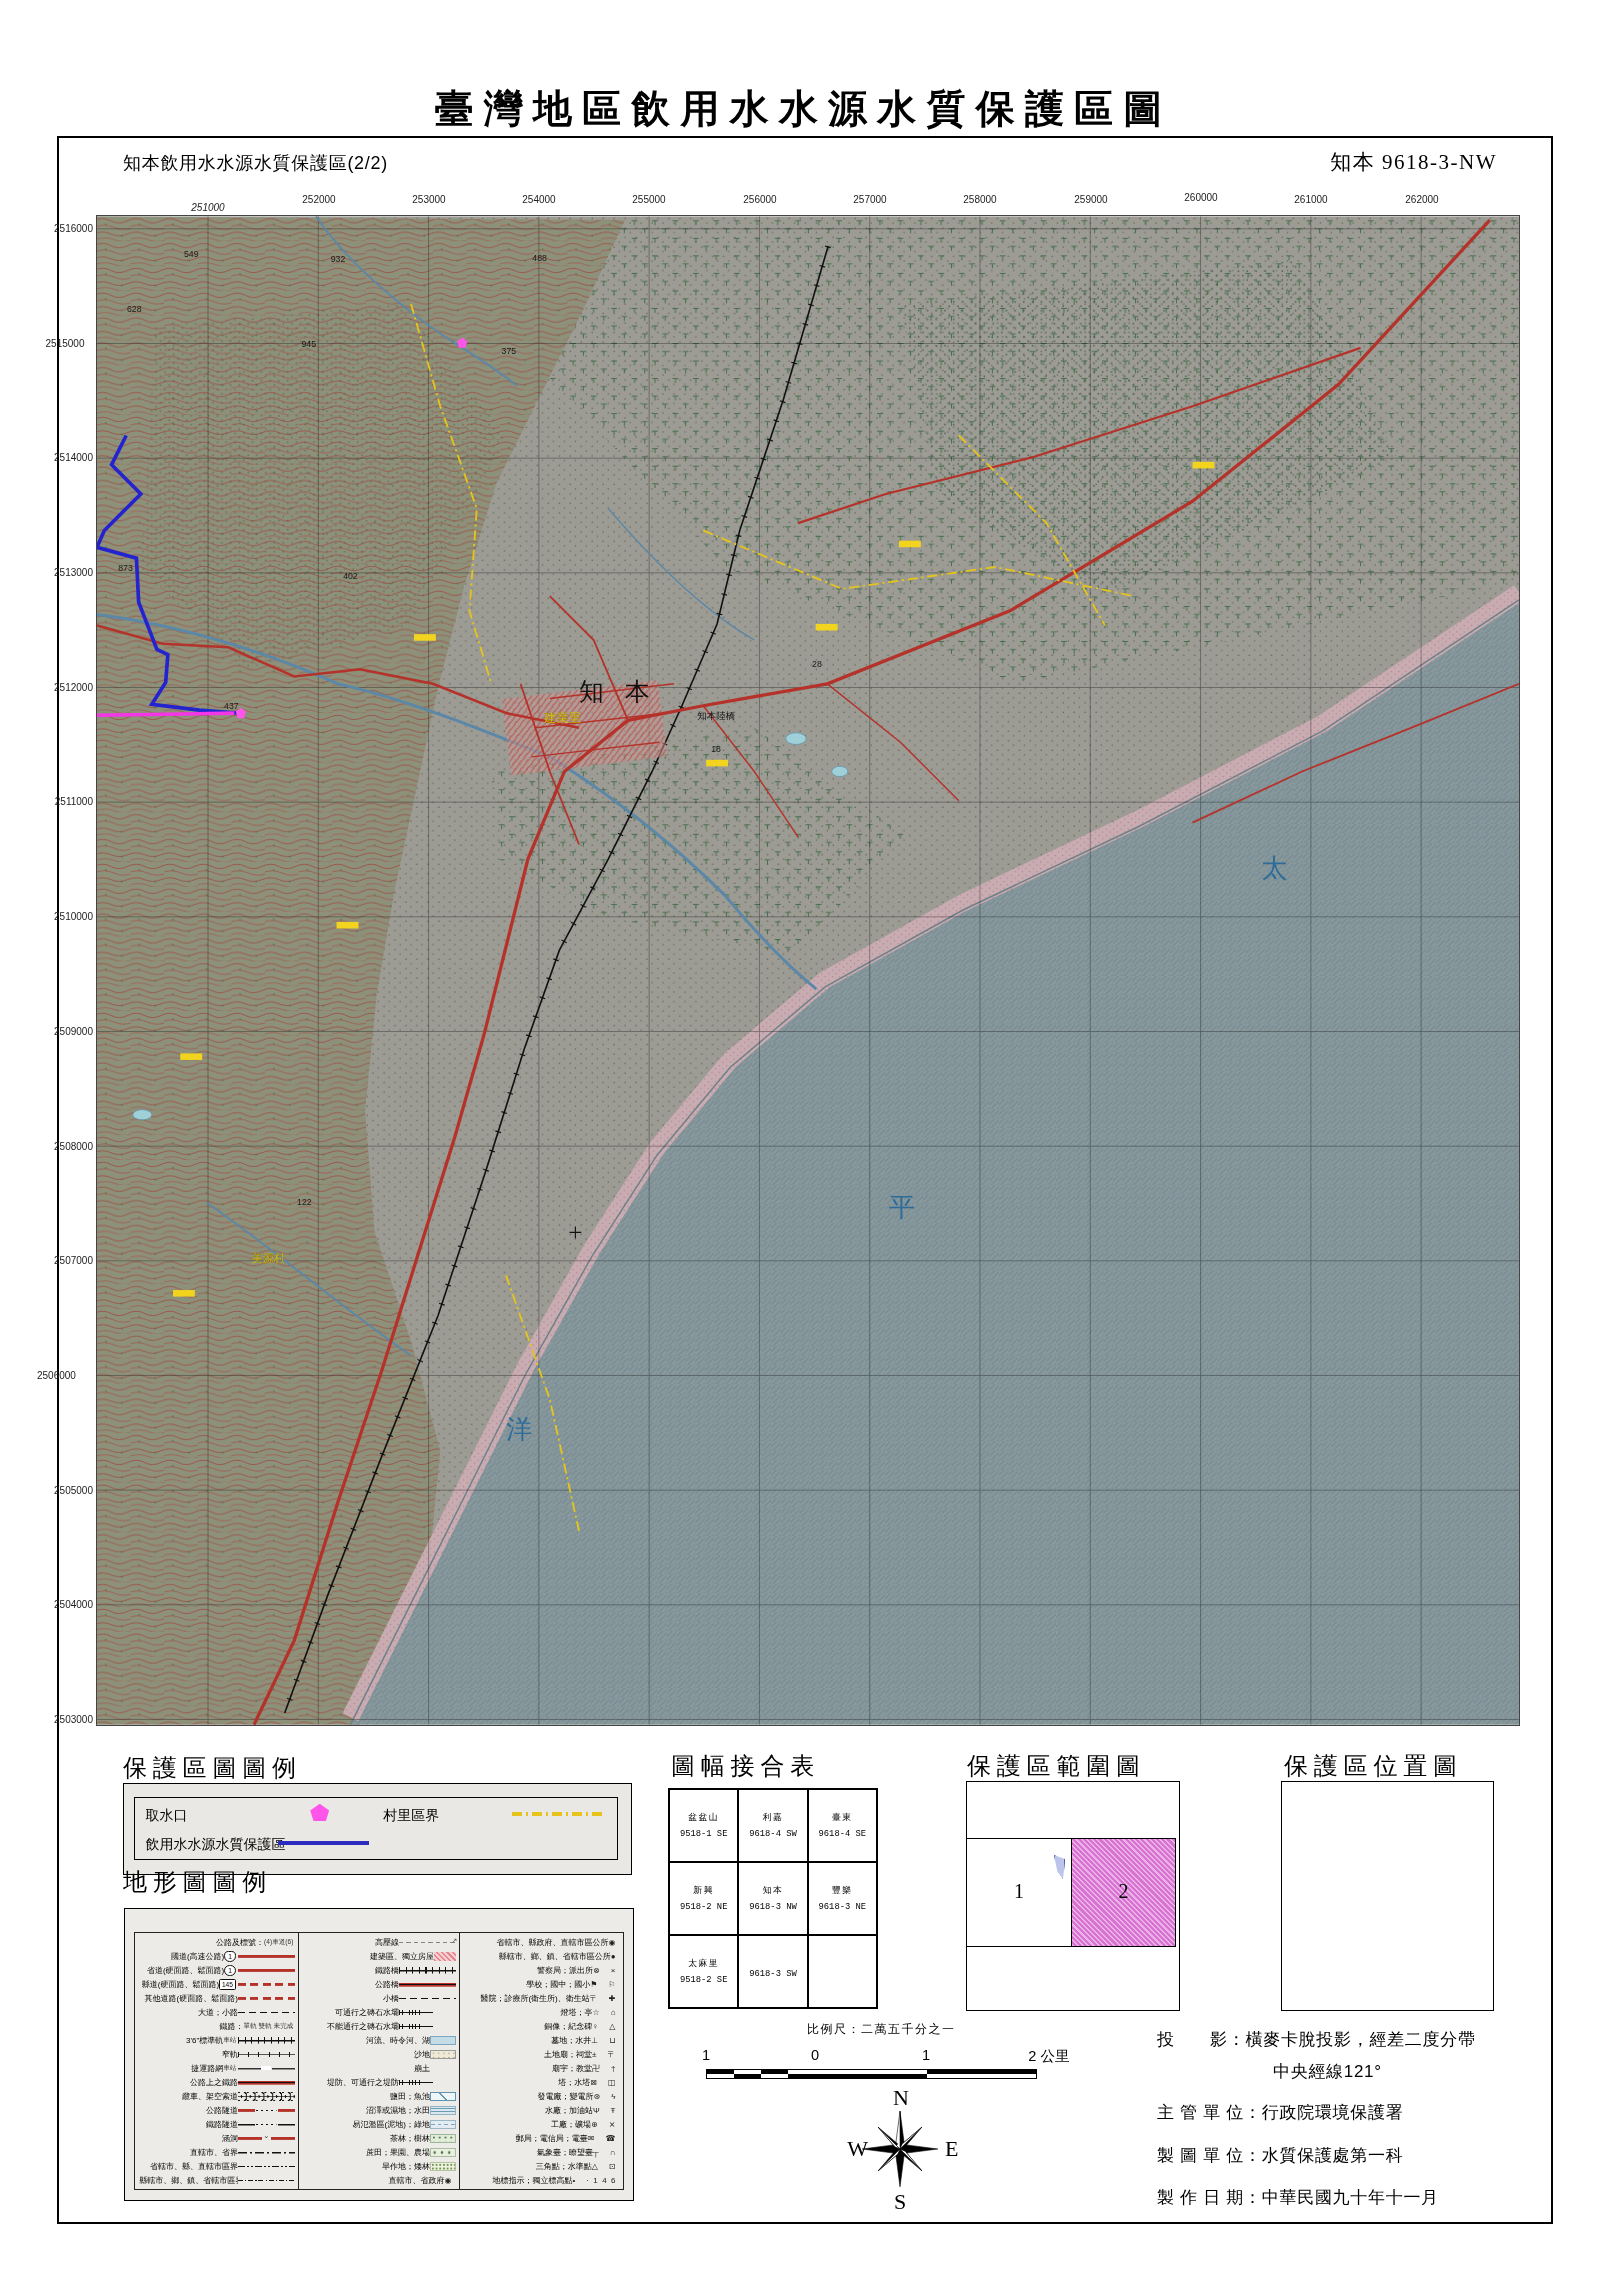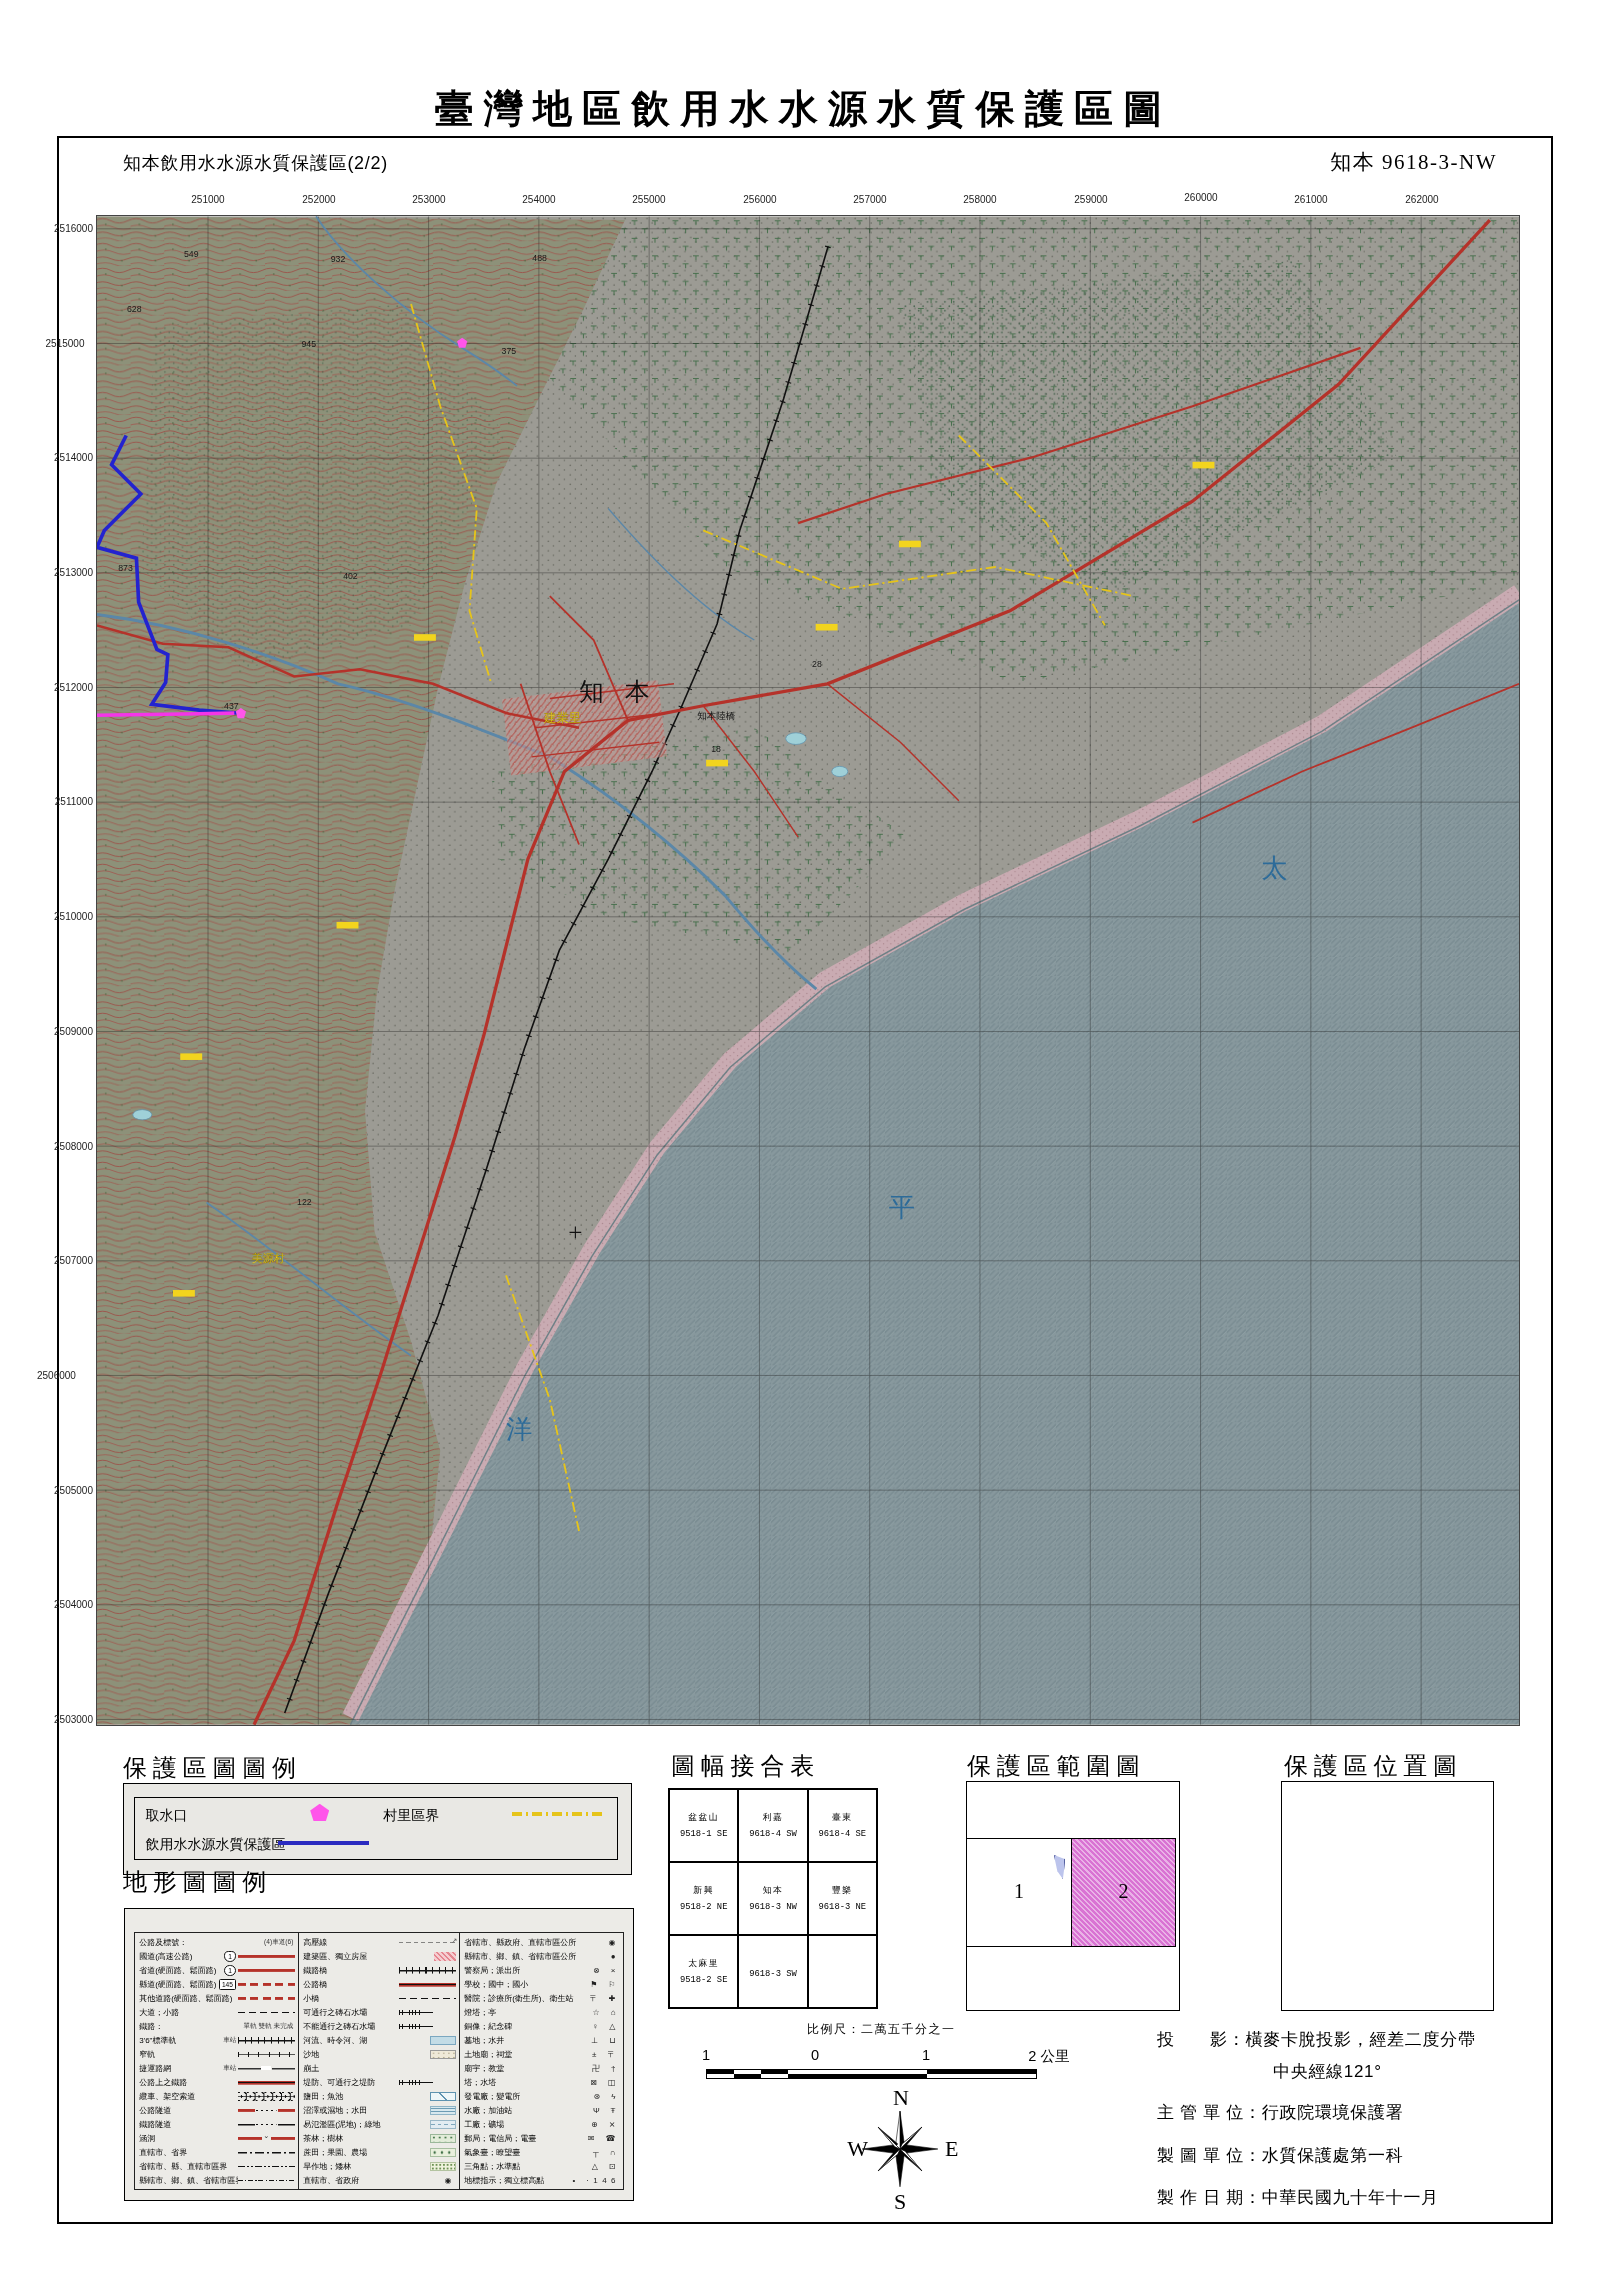--- a/index.html
+++ b/index.html
@@ -25,21 +25,21 @@
     clip-path:polygon(50% 0,100% 38%,82% 100%,18% 100%,0 38%);}
   .ydash{position:absolute;height:3.7px;width:94px;
     background:repeating-linear-gradient(90deg,#e6c41a 0 10.2px,transparent 10.2px 14px,#e6c41a 14px 16px,transparent 16px 20px);}
   .bline{position:absolute;height:4.4px;width:91px;background:#2b2bc0;}
   
   #topo-box{left:124px;top:1908px;width:508px;height:291px;border:1.5px solid #000;background:#ecebe7;}
   #topo-table{position:absolute;left:8.8px;top:23.4px;width:488px;height:256px;border:0.7px solid #222;display:flex;}
   .tcol{height:100%;box-sizing:border-box;padding:2.2px 2.9px 0 4.4px;overflow:hidden;}
   .tcol+.tcol{border-left:0.7px solid #222;}
   .trow{display:flex;align-items:center;height:14px;font-size:8px;white-space:nowrap;}
-  .trow .tl{flex:1 1 auto;overflow:hidden;}
+  .trow .tl{flex:1 1 auto;overflow:hidden;text-align:right;}
   .trow .note{font-size:6.6px;color:#333;margin-right:1.5px;}
   .trow .gly{font-size:8px;letter-spacing:4.4px;color:#222;}
   .sy{flex:none;width:57px;height:8.8px;position:relative;}
   .l-red{background-image:linear-gradient(#b5322a 0 0);background-size:100% 2.9px;background-position:center;background-repeat:no-repeat;}
   .l-reddash{background-image:repeating-linear-gradient(90deg,#b5322a 0 8px,rgba(0,0,0,0) 8px 12.4px);background-size:100% 2.9px;background-position:center;background-repeat:no-repeat;}
   .l-blackdash{background-image:repeating-linear-gradient(90deg,#111 0 6.6px,rgba(0,0,0,0) 6.6px 11px);background-size:100% 1.1px;background-position:center;background-repeat:no-repeat;}
   .l-rail{background-image:repeating-linear-gradient(90deg,#111 0 1.1px,rgba(0,0,0,0) 1.1px 6.6px),linear-gradient(#111 0 0);
     background-size:100% 6.6px,100% 1.5px;background-position:center,center;background-repeat:no-repeat,no-repeat;}
   .l-railthin{background-image:repeating-linear-gradient(90deg,#111 0 1.1px,rgba(0,0,0,0) 1.1px 10.2px),linear-gradient(#111 0 0);
     background-size:100% 5.1px,100% 0.7px;background-position:center,center;background-repeat:no-repeat,no-repeat;}
@@ -112,21 +112,21 @@
 </head>
 <body>
 
 <div class="abs" id="page-title">臺灣地區飲用水水源水質保護區圖</div>
 <div class="abs" id="sheet-frame"></div>
 <div class="abs" id="hdr-subtitle">知本飲用水水源水質保護區(2/2)</div>
 <div class="abs" id="hdr-sheetlabel">知本 9618-3-NW</div>
 
 <div class="abs" style="left:0;top:0;width:1607px;height:2295px;pointer-events:none;">
   <div id="top-coords">
-      <span class="coord top" style="left: 208px; top: 194px;">251000</span>
+      <span class="coord top" style="left: 208px; top: 202px; font-style: italic;">251000</span>
       <span class="coord top" style="left: 319px; top: 194px;">252000</span>
       <span class="coord top" style="left: 429px; top: 194px;">253000</span>
       <span class="coord top" style="left: 539px; top: 194px;">254000</span>
       <span class="coord top" style="left: 649px; top: 194px;">255000</span>
       <span class="coord top" style="left: 760px; top: 194px;">256000</span>
       <span class="coord top" style="left: 870px; top: 194px;">257000</span>
       <span class="coord top" style="left: 980px; top: 194px;">258000</span>
       <span class="coord top" style="left: 1091px; top: 194px;">259000</span>
       <span class="coord top" style="left: 1201px; top: 192px;">260000</span>
       <span class="coord top" style="left: 1311px; top: 194px;">261000</span>

